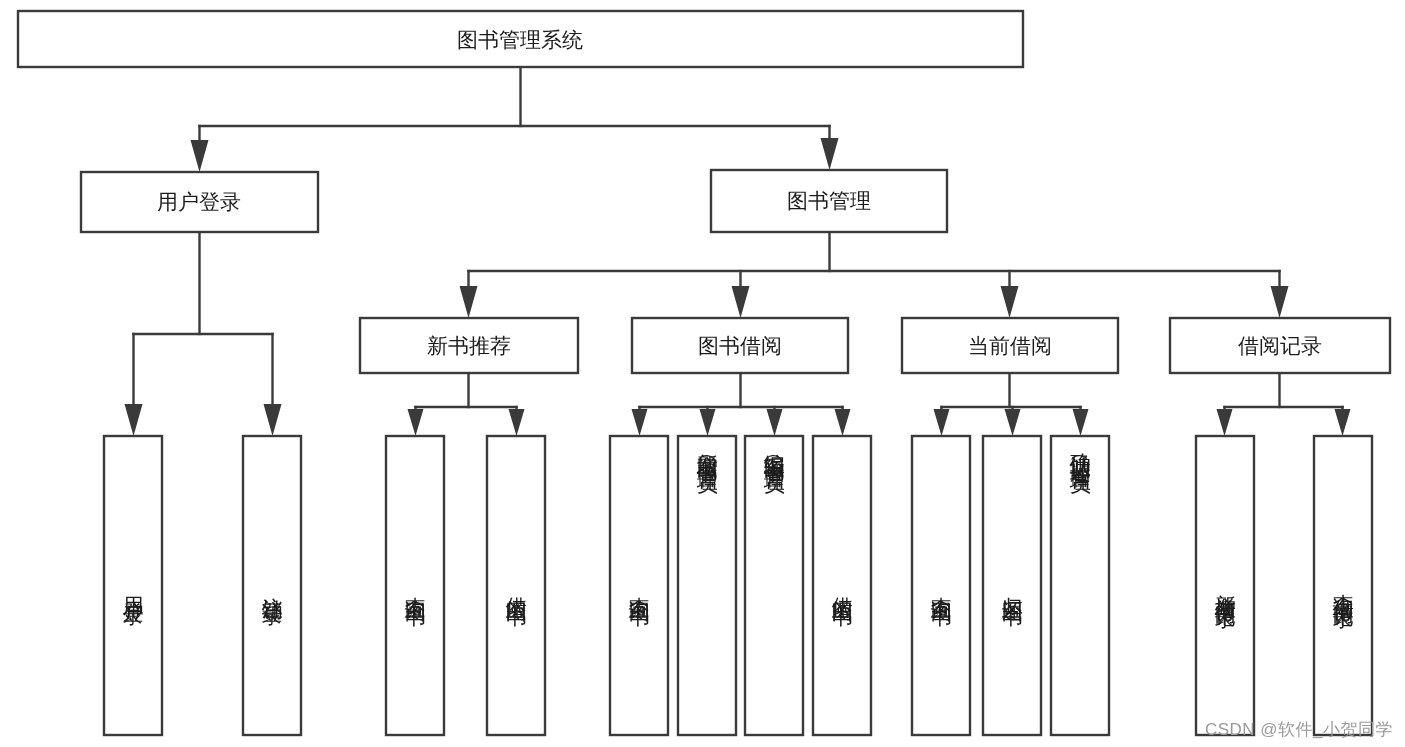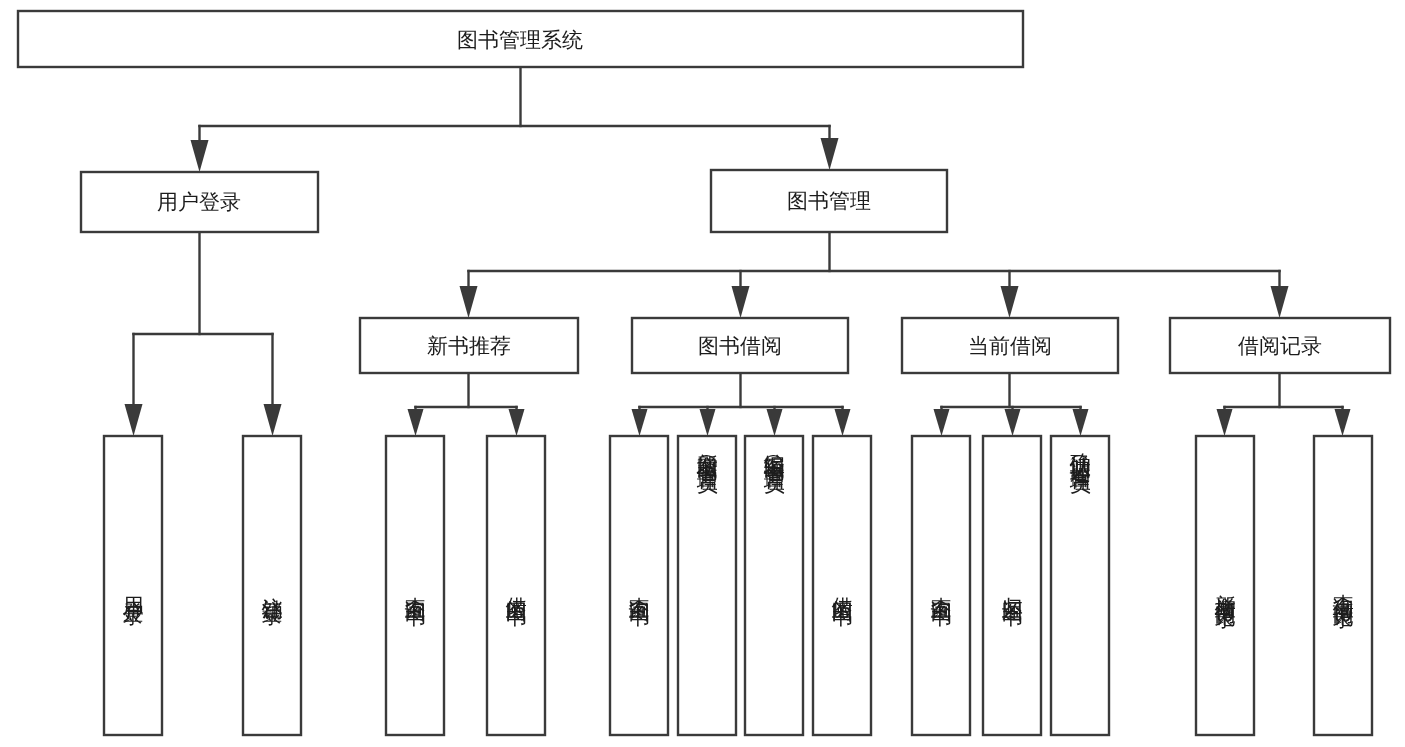--- a/index.html
+++ b/index.html
@@ -237,13 +237,14 @@
   <div class="leaf-label-wrap" style="left:1051px; top:436px; width:58px; height:299px; align-items:flex-start;">
     <span class="leaf-label">确认归还（管理员）</span>
   </div>
   <div class="leaf-label-wrap" style="left:1196px; top:436px; width:58px; height:299px;">
     <span class="leaf-label">新增借阅记录</span>
   </div>
   <div class="leaf-label-wrap" style="left:1314px; top:436px; width:58px; height:299px;">
     <span class="leaf-label">查询借阅记录</span>
   </div>
 
+  <div id="watermark">CSDN @软件_小贺同学</div>
 </div>
 
 </body></html>

